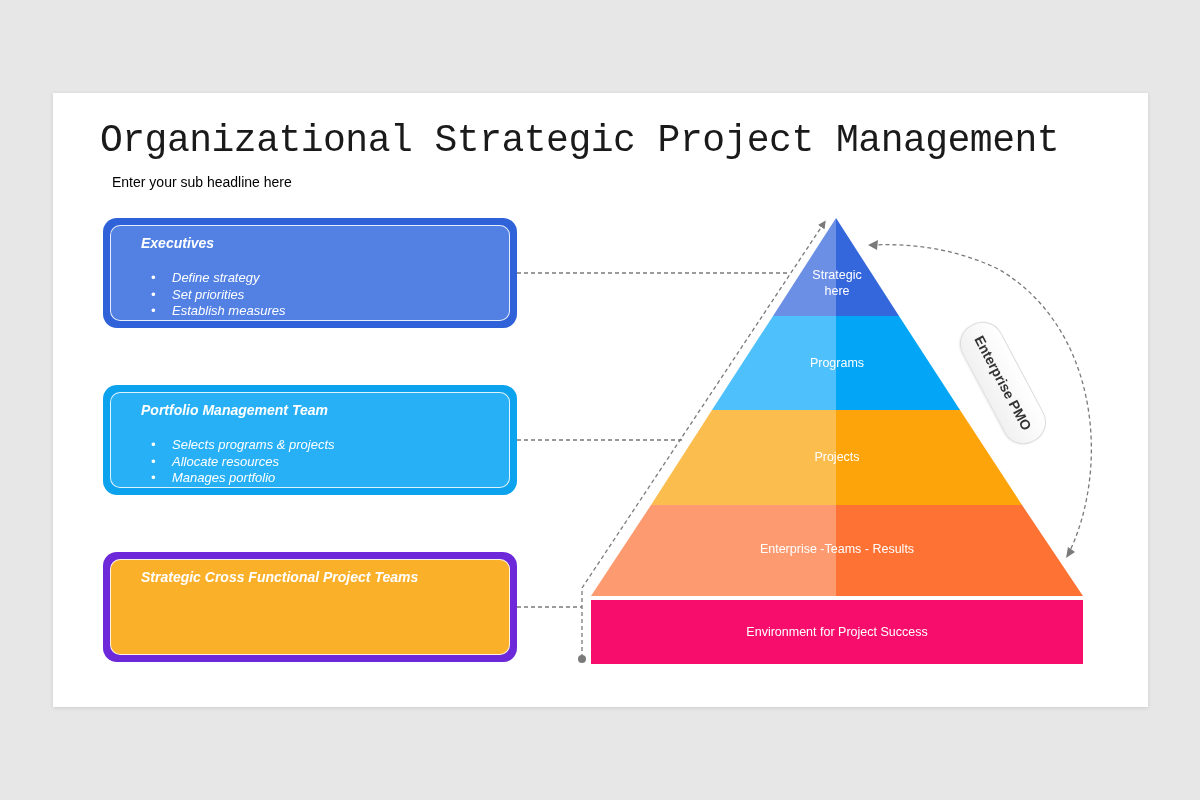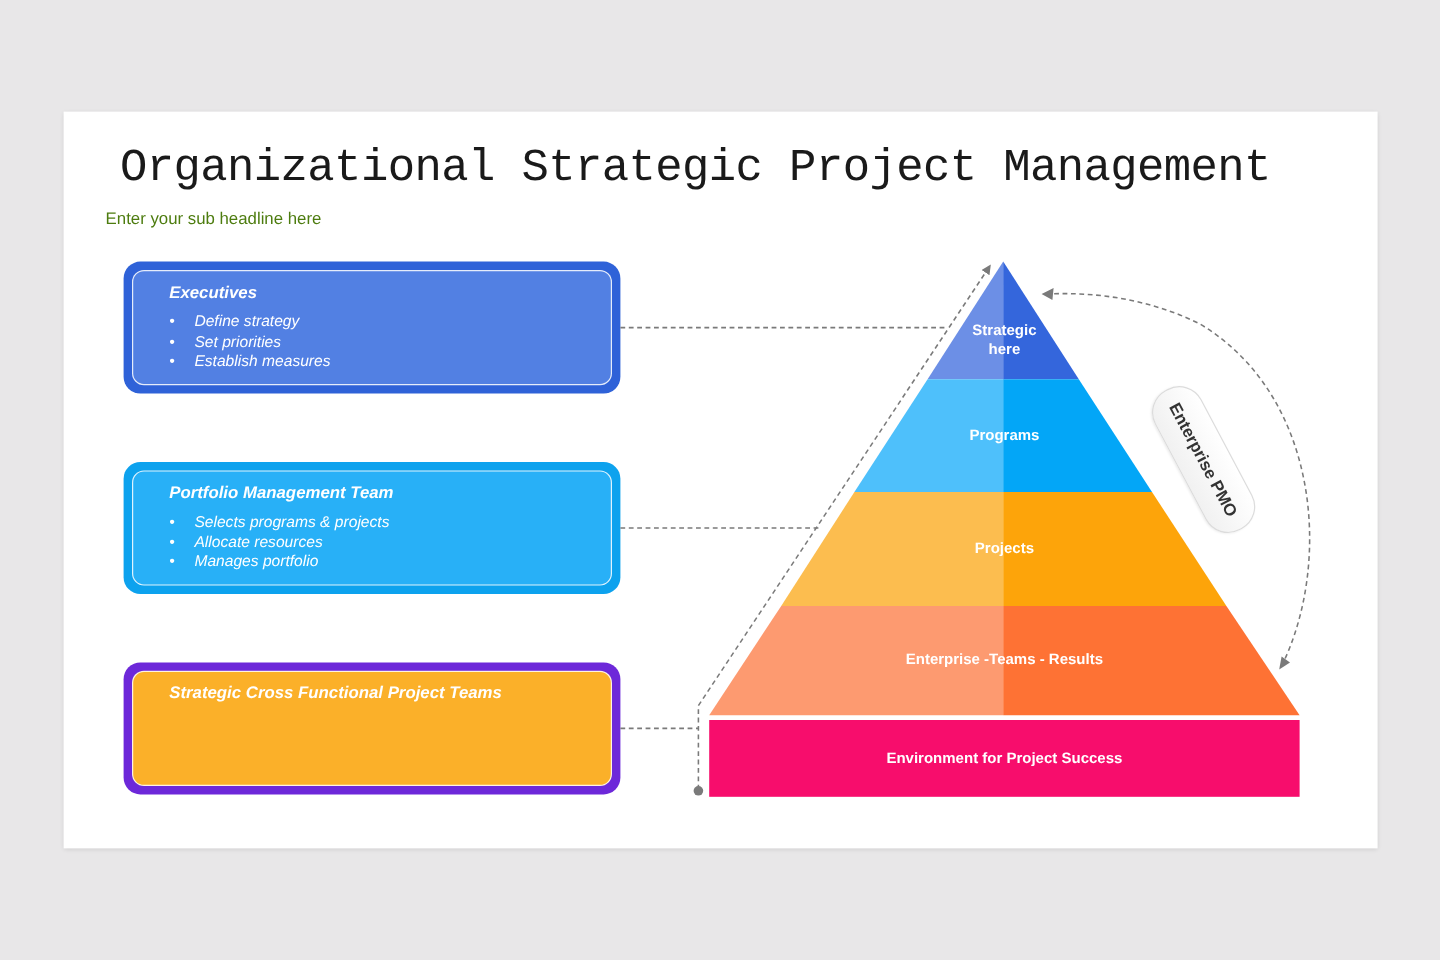--- a/index.html
+++ b/index.html
@@ -1,33 +1,33 @@
 <!DOCTYPE html>
 <html><head>
 <meta charset="utf-8">
 <style>
   html, body { margin:0; padding:0; }
   body { width:1200px; height:800px; background:#e8e7e8; position:relative; overflow:hidden; font-family:"Liberation Sans", sans-serif; }
   .slide { position:absolute; left:53px; top:93px; width:1095px; height:614px; background:#ffffff; box-shadow:0 1px 4px rgba(0,0,0,0.12); }
   .title { position:absolute; left:47px; top:26px; font-size:38px; color:#1a1a1a; font-family:Liberation Mono, monospace; font-weight:400; letter-spacing:-0.5px; white-space:nowrap; }
-  .subtitle { position:absolute; left:35px; top:81px; font-size:14px; color:#4d7c0f; }
+  .subtitle { position:absolute; left:59px; top:81px; font-size:14px; color:#000000; }
   .card { position:absolute; left:50px; width:414px; height:110px; border-radius:14px; box-sizing:border-box;font-style:italic; }
   .card-inner { position:absolute; left:7px; top:7px; right:7px; bottom:7px; border:1.3px solid rgba(255,255,255,0.85); border-radius:10px; }
   .card-title { position:absolute; left:38px; top:17px; font-size:14px; font-weight:700; color:#fff; white-space:nowrap; }
-  .card-list { position:absolute; left:38px; top:42px; margin:0; padding:0; list-style:none; }
+  .card-list { position:absolute; left:38px; top:42px; margin:10px; padding:0; list-style:none; }
   .card-list li { font-size:13px; line-height:16.5px; color:#fff; white-space:nowrap; }
   .card-list li .bul { display:inline-block; width:21px; }
   .card-exec { top:125px; background:#2f62d8; }
   .card-exec .card-inner { background:#5280e3; }
   .card-port { top:292px; background:#0da2ee; }
   .card-port .card-inner { background:#28b0f7; }
   .card-strat { top:459px; background:#6d28d9; }
   .card-strat .card-inner { background:#fbb029; }
   svg.diagram { position:absolute; left:0; top:0; }
-  .tier-label { position:absolute; color:#fff; font-weight:700; font-size:12.5px; text-align:center; transform:translateX(-50%); white-space:nowrap; line-height:16px; }
+  .tier-label { position:absolute; color:#fff; font-weight:400; font-size:12.5px; text-align:center; transform:translateX(-50%); white-space:nowrap; line-height:16px; }
   .pmo-pill { position:absolute; left:937px; top:361px; width:130px; height:42px; border-radius:21px; background:linear-gradient(180deg,#ffffff,#f1f1f1); border:1px solid #dcdcdc; transform:rotate(62deg); transform-origin:center; display:flex; align-items:center; justify-content:center; box-shadow:0 1px 2px rgba(0,0,0,0.08); }
   .pmo-text { font-size:14px; font-weight:700; color:#333; white-space:nowrap; }
 </style>
 </head>
 <body>
 
 <div class="slide">
   <div class="title">Organizational Strategic Project Management</div>
   <div class="subtitle">Enter your sub headline here</div>
 

